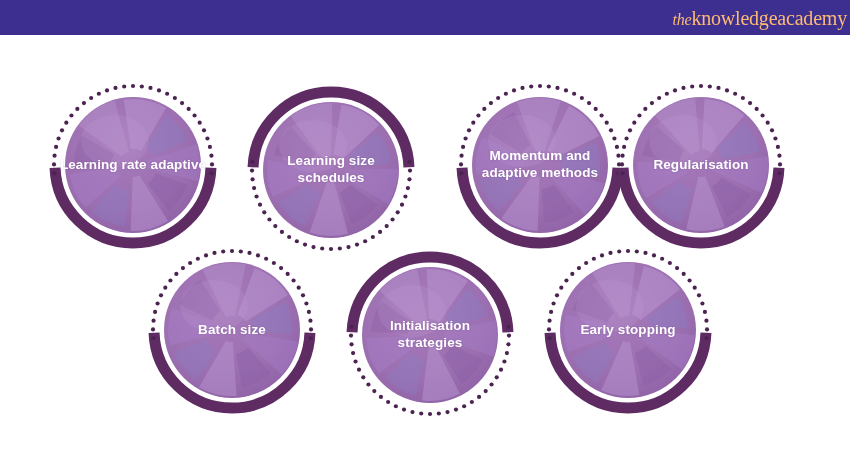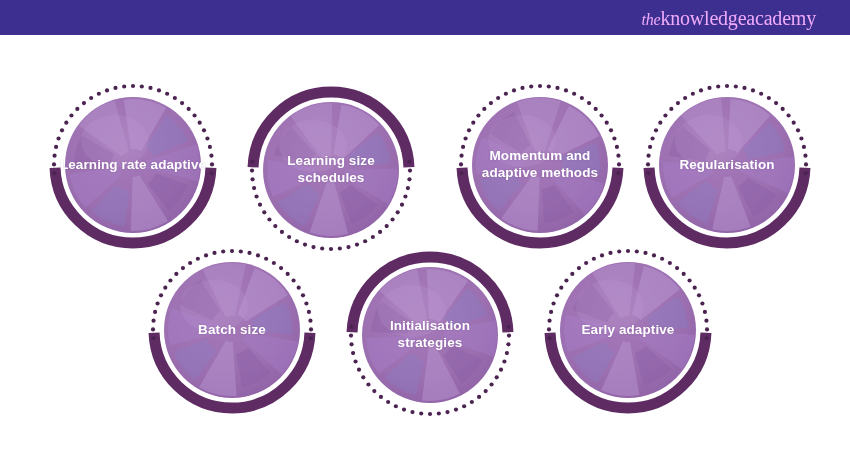--- a/index.html
+++ b/index.html
@@ -21,25 +21,25 @@
     left: 0;
     top: 0;
     width: 850px;
     height: 35px;
     background: #3d2f8f;
     display: flex;
     align-items: center;
     justify-content: flex-end;
   }
   .logo {
-    color: #f0abfc;
+    color: #fdba74;
     font-family: "Liberation Serif", serif;
     font-size: 20px;
     letter-spacing: -0.2px;
-    padding-right: 34px;
+    padding-right: 3px;
     white-space: nowrap;
     line-height: 1;
   }
   .logo .logo-the {
     font-style: italic;
     font-size: 16px;
   }
   .logo .logo-main {
     font-weight: 400;
   }
@@ -277,21 +277,21 @@
           <path d="M 79.69663321763495 147.9597945832603 A 66 66 0 0 1 43.20617334869678 135.39512162874652 L 74.94657697249032 91.70820393249937 A 12 12 0 0 0 81.58120603956999 93.99268992422915 Z" fill="#b894cf" opacity="0.5"></path>
           <path d="M 40.51390240575079 128.07497917959844 A 62 62 0 0 1 21.841664970888218 96.99915752717939 L 56.77231111682409 88.28996928559135 A 26 26 0 0 0 64.60260423466968 101.32176546241226 Z" fill="#8a7fc4" opacity="0.34"></path>
           <path d="M 18.622843600539504 90.9070784614442 A 64 64 0 0 1 24.477181036853302 53.94424660549907 L 67.61929525921333 74.98606165137477 A 16 16 0 0 0 66.15571090013488 84.22676961536105 Z" fill="#a87fc9" opacity="0.46"></path>
           <path d="M 31.96516232677086 50.734763410240916 A 59 59 0 0 1 56.13610233944441 28.97115126834916 L 72.35583477064029 62.22653098141833 A 22 22 0 0 0 63.34294188455863 70.3417761868695 Z" fill="#8c5fa6" opacity="0.4"></path>
           <path d="M 59.084650397180155 19.04059440734415 A 67 67 0 0 1 102.70413862312147 18.279213408224706 L 86.32623792124926 68.68520877186785 A 14 14 0 0 0 77.21171799344063 68.84430330899728 Z" fill="#b894cf" opacity="0.44"></path>
           <ellipse cx="64" cy="58" rx="34" ry="26" fill="#c3a3d8" opacity="0.18"></ellipse>
         </g>
       </svg>
       <div class="node-label">Momentum and adaptive methods</div>
     </div>
-    <div class="node" style="left: 645px; top: 48px;">
+    <div class="node" style="left: 619px; top: 48px;">
       <svg viewBox="0 0 164 164">
         <defs>
           <clipPath id="clip3">
             <circle cx="82" cy="82" r="68"></circle>
           </clipPath>
           <radialGradient id="grad3" cx="42%" cy="34%" r="78%">
             <stop offset="0%" stop-color="#a87cbb" stop-opacity="1"></stop>
             <stop offset="62%" stop-color="#9b6fb0" stop-opacity="1"></stop>
             <stop offset="100%" stop-color="#8d5fa4" stop-opacity="1"></stop>
           </radialGradient>
@@ -523,15 +523,15 @@
           <path d="M 148.83679136740824 86.67368374085639 A 67 67 0 0 1 136.20413862312148 121.3816119035957 L 93.32623792124926 90.22899353209462 A 14 14 0 0 0 95.96589670363754 82.97659063241775 Z" fill="#a87fc9" opacity="0.42"></path>
           <path d="M 125.10239987768887 120.80957516881378 A 58 58 0 0 1 97.98696663738595 137.7531783644225 L 88.61529653960798 105.07028070251965 A 24 24 0 0 0 99.83547581145746 98.05913455261259 Z" fill="#8c5fa6" opacity="0.45"></path>
           <path d="M 93.4607797260174 146.99731169880573 A 66 66 0 0 1 55.1553815569972 142.29400020441167 L 77.1191602830904 92.96254549171121 A 12 12 0 0 0 84.08377813200316 93.8176930361465 Z" fill="#b894cf" opacity="0.5"></path>
           <path d="M 51.000000000000014 135.69357503463522 A 62 62 0 0 1 26.27476912945164 109.17901110092279 L 58.63135479622166 93.39764981651601 A 26 26 0 0 0 69 104.51666049839541 Z" fill="#8a7fc4" opacity="0.34"></path>
           <path d="M 21.859672269701868 103.88928917284281 A 64 64 0 0 1 19.901073518336226 66.51699868162127 L 66.47526837958405 78.12924967040531 A 16 16 0 0 0 66.96491806742547 87.47232229321071 Z" fill="#a87fc9" opacity="0.46"></path>
           <path d="M 26.5581353736314 61.82081154378555 A 59 59 0 0 1 45.67597295578617 35.50736553720339 L 68.45544754283551 64.66376342065212 A 22 22 0 0 0 61.32676234271001 74.47555684683529 Z" fill="#8c5fa6" opacity="0.4"></path>
           <path d="M 46.495409296375264 25.180777557519463 A 67 67 0 0 1 89.00340703893275 15.367033010325684 L 83.46339848574715 68.07669346484417 A 14 14 0 0 0 74.58113030073513 70.12732665381003 Z" fill="#b894cf" opacity="0.44"></path>
           <ellipse cx="64" cy="58" rx="34" ry="26" fill="#c3a3d8" opacity="0.18"></ellipse>
         </g>
       </svg>
-      <div class="node-label">Early adaptive</div>
+      <div class="node-label">Early stopping</div>
     </div>
   </div>
 
 </body></html>

